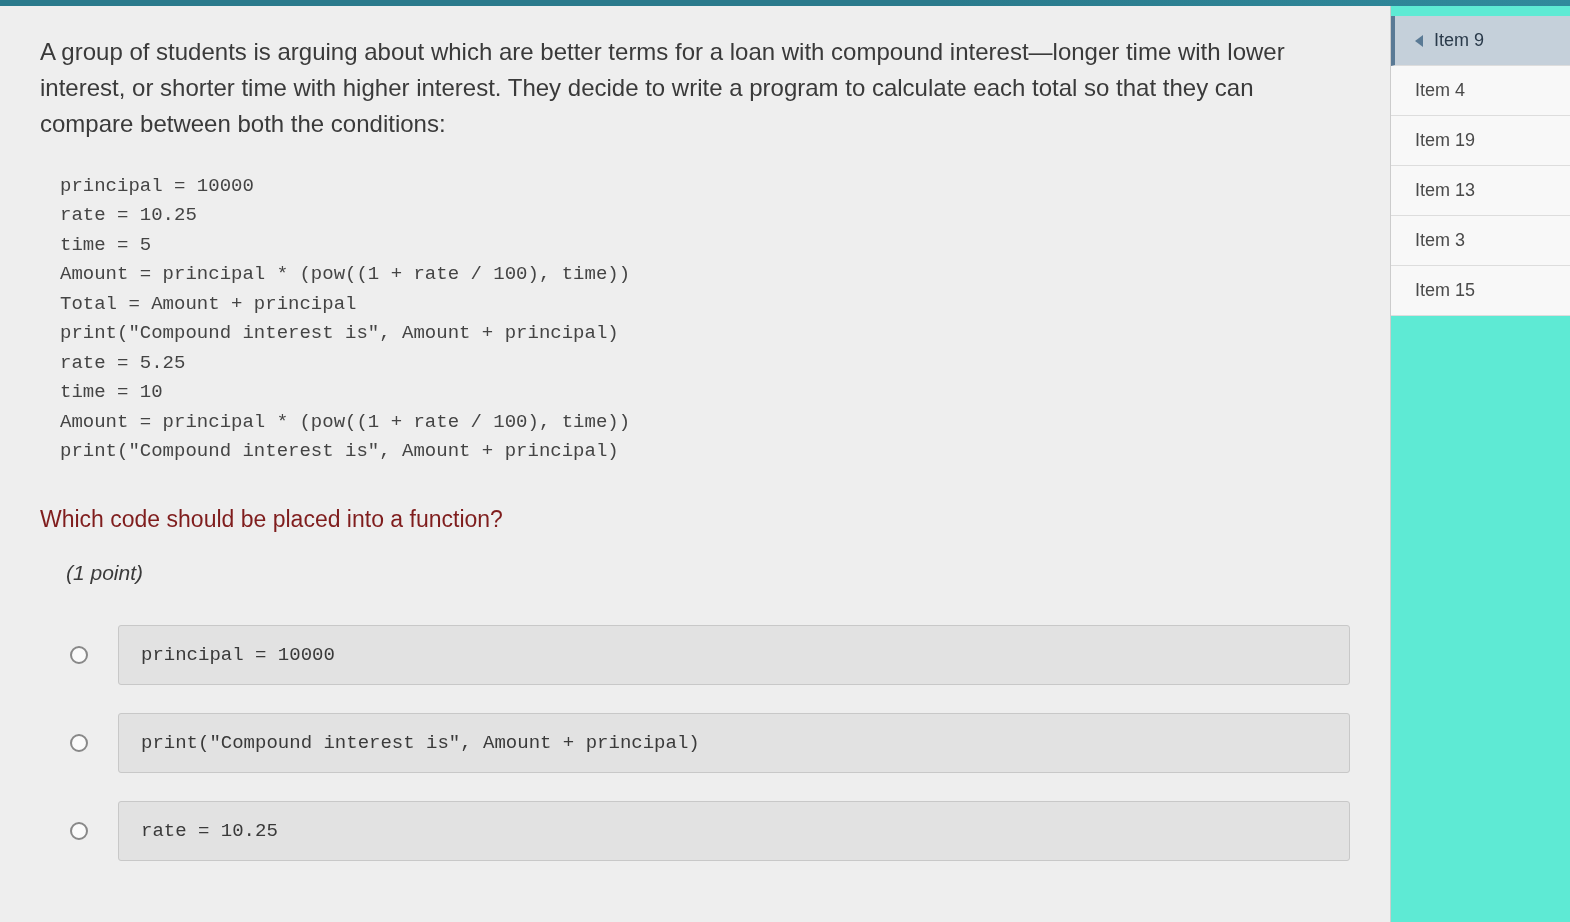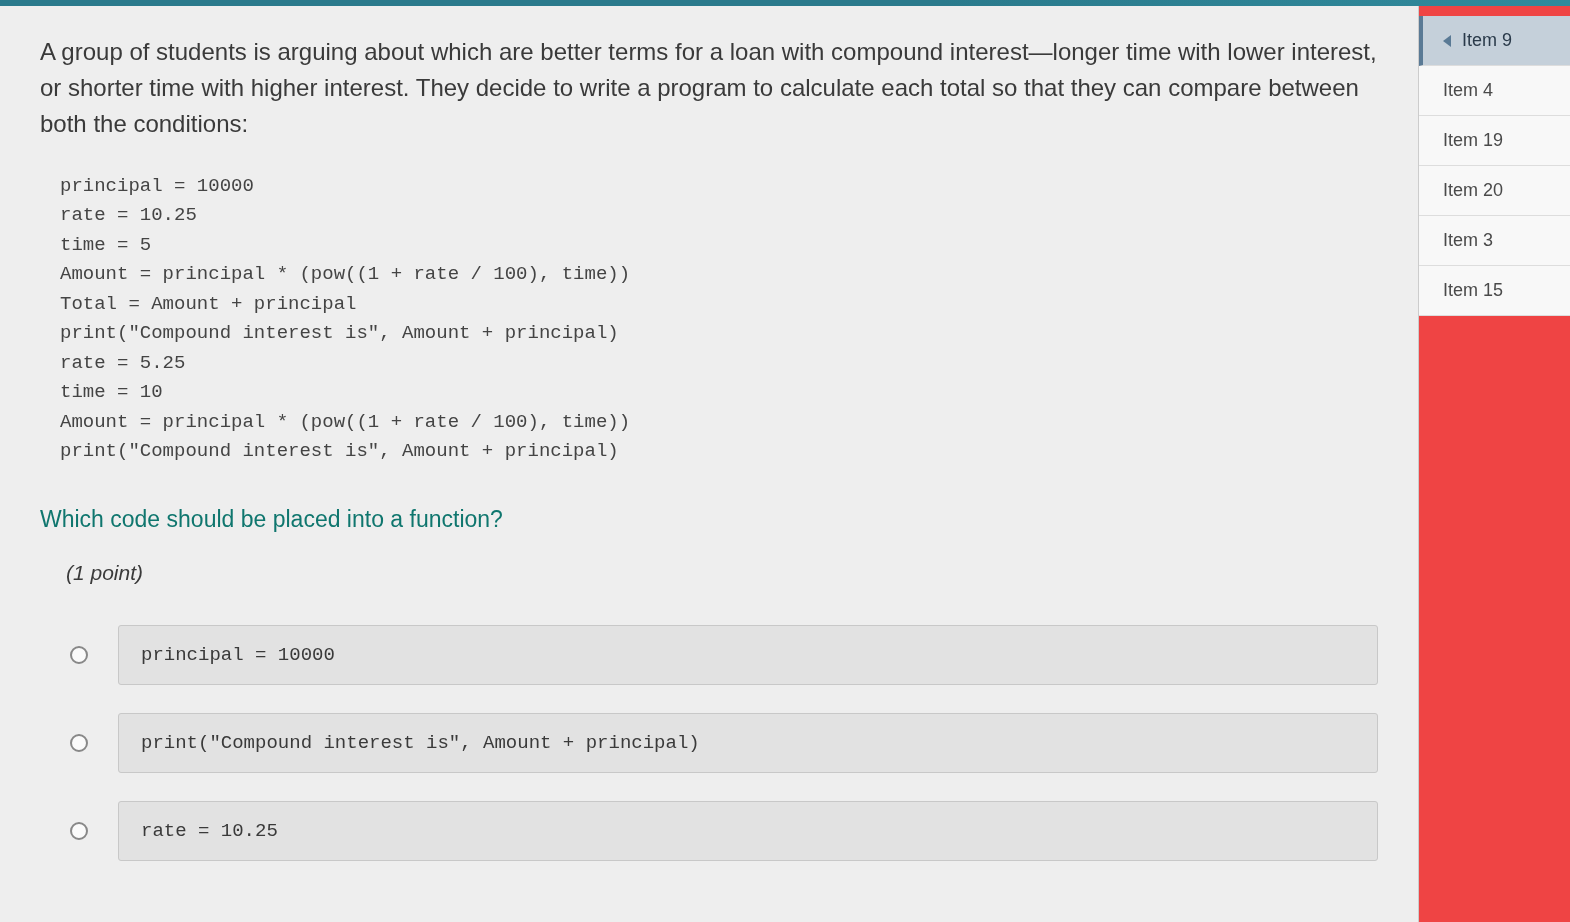--- a/index.html
+++ b/index.html
@@ -24,22 +24,22 @@
       display: flex;
       height: calc(100% - 6px);
     }
     .content-area {
       flex: 1;
       padding: 28px 40px 20px 40px;
       background: #eeeeee;
       overflow-y: auto;
     }
     .sidebar {
-      width: 152px;
-      background: #ef4444;
+      width: 180px;
+      background: #5eead4;
       border-left: 1px solid #ccc;
       padding-top: 10px;
     }
     .question-text {
       font-size: 24px;
       color: #3a3a3a;
       line-height: 1.5;
       margin-bottom: 30px;
       font-weight: 400;
     }
@@ -47,21 +47,21 @@
       font-family: 'Courier New', Courier, monospace;
       font-size: 19px;
       color: #444;
       line-height: 1.55;
       margin-left: 20px;
       margin-bottom: 40px;
       white-space: pre;
     }
     .sub-question {
       font-size: 23px;
-      color: #0f766e;
+      color: #7f1d1d;
       margin-bottom: 28px;
     }
     .points {
       font-size: 21px;
       font-style: italic;
       color: #3a3a3a;
       margin-left: 26px;
       margin-bottom: 40px;
     }
     .options {
@@ -160,21 +160,21 @@
       <span class="caret"></span>
       <span>Item 9</span>
     </div>
     <div class="nav-item">
       <span>Item 4</span>
     </div>
     <div class="nav-item">
       <span>Item 19</span>
     </div>
     <div class="nav-item">
-      <span>Item 20</span>
+      <span>Item 13</span>
     </div>
     <div class="nav-item">
       <span>Item 3</span>
     </div>
     <div class="nav-item">
       <span>Item 15</span>
     </div>
   </div>
 </div>
 

